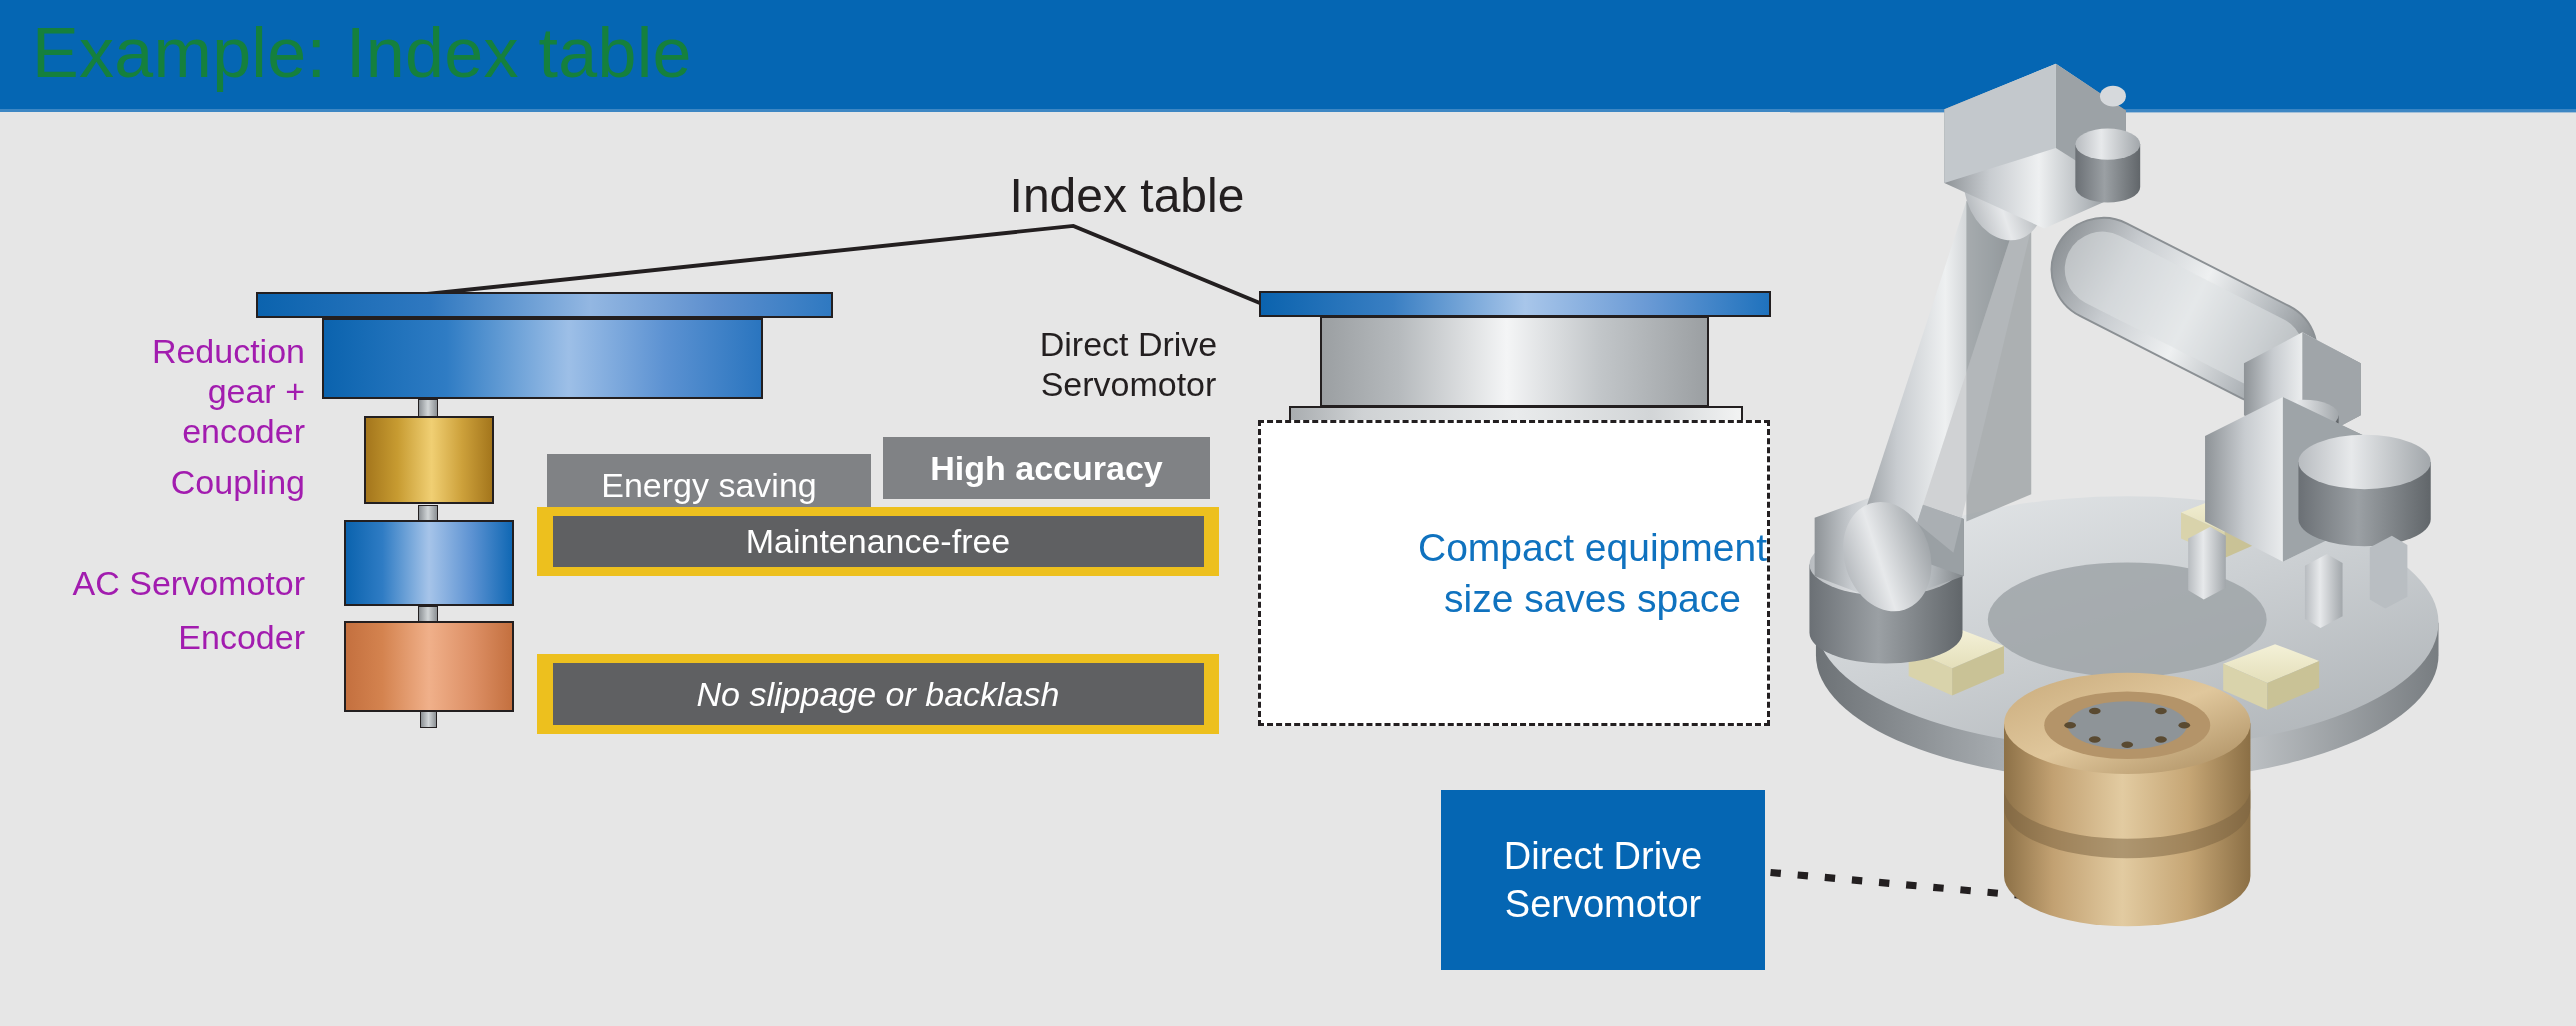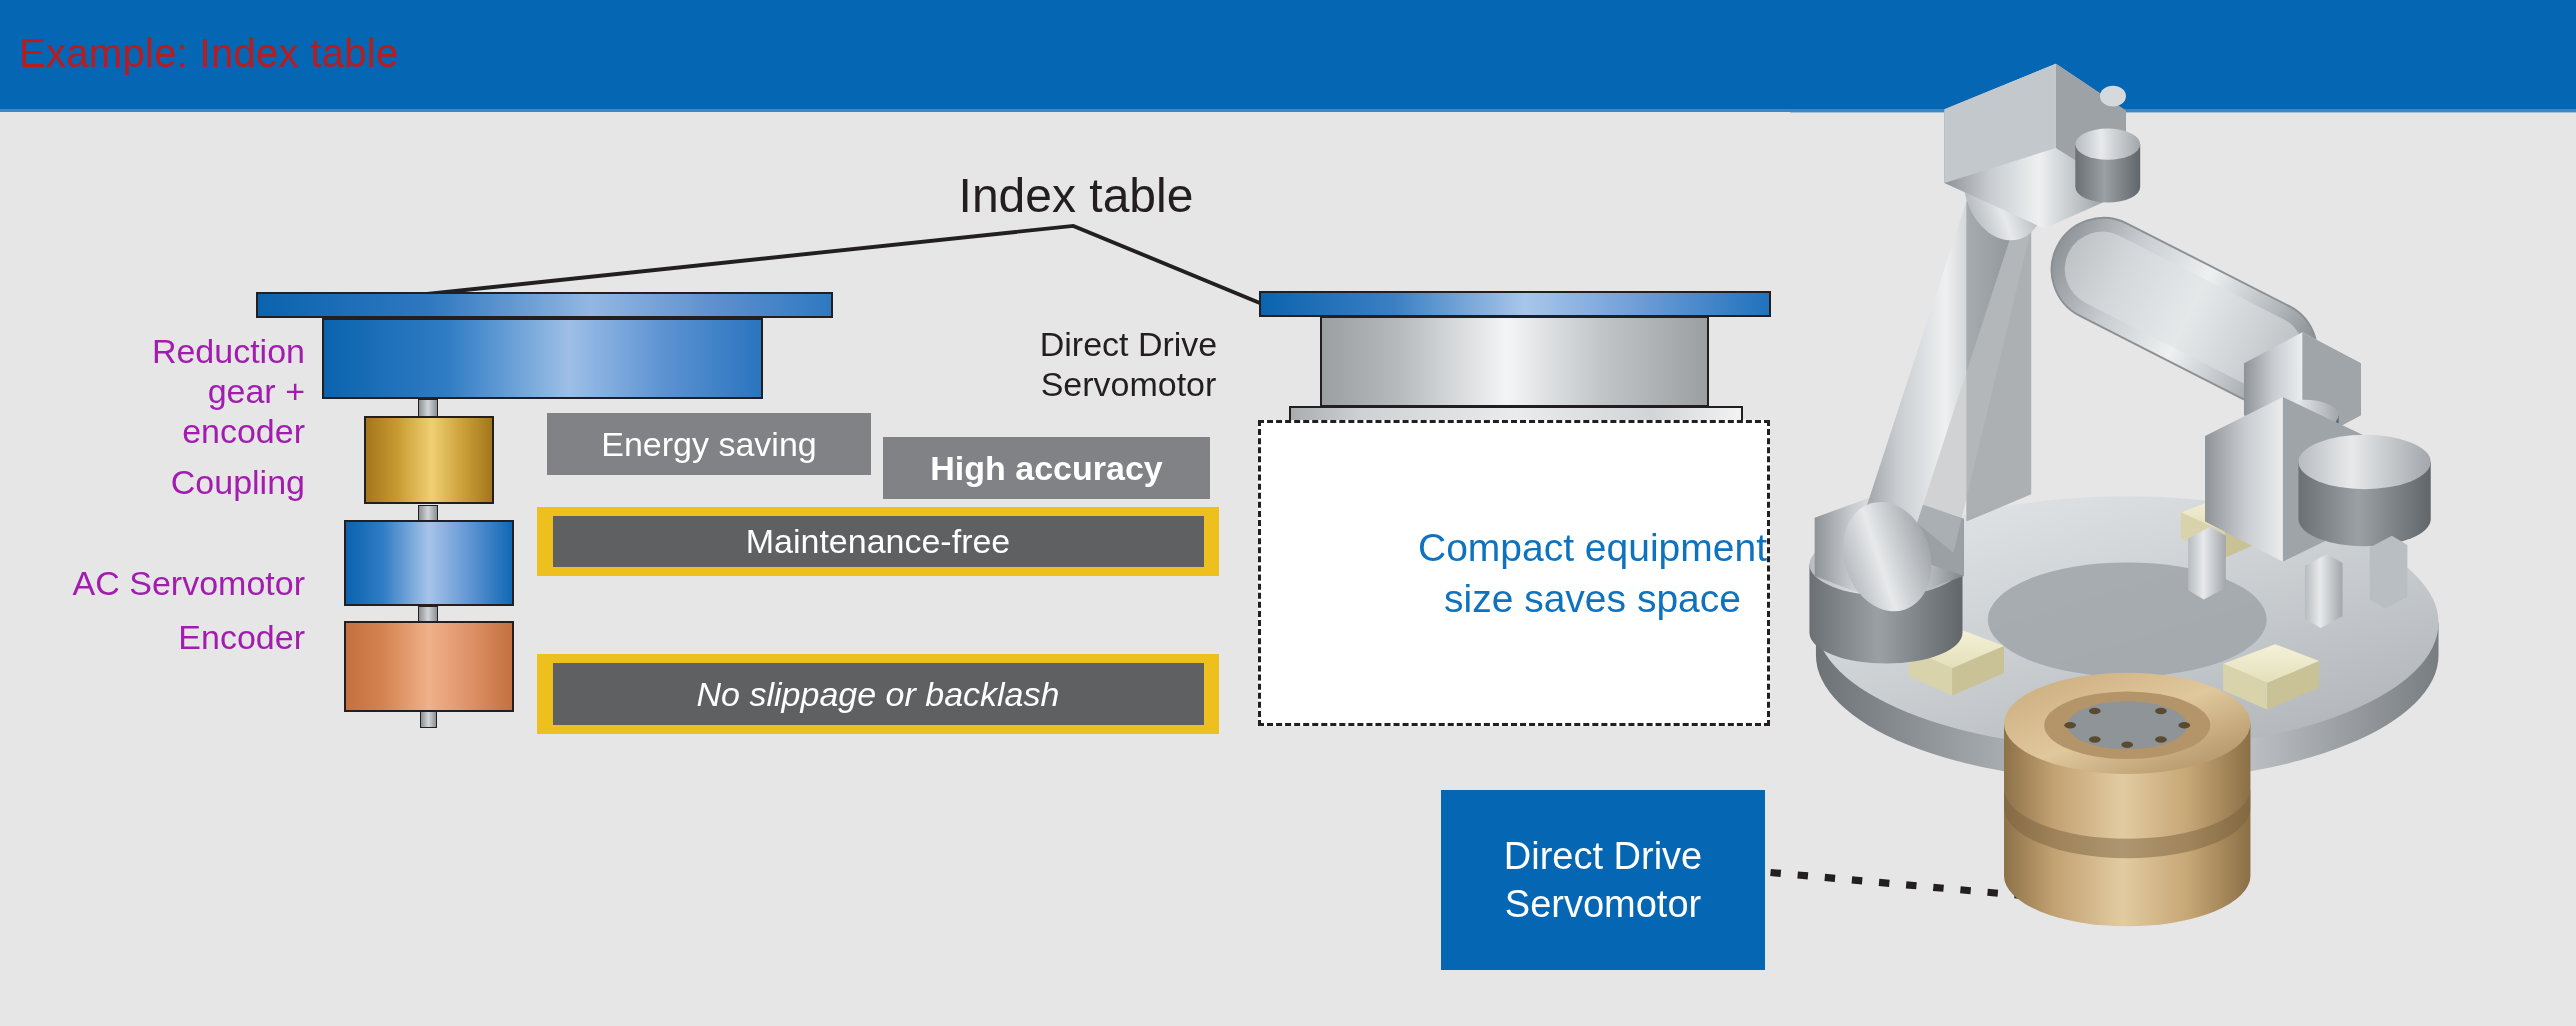--- a/index.html
+++ b/index.html
@@ -26,35 +26,35 @@
     background: #0566b3;
   }
   #title-bar-underline {
     position: absolute;
     left: 0; top: 109px;
     width: 2576px; height: 3.2px;
     background: #3d87c4;
   }
   #title-text {
     position: absolute;
-    left: 19px; top: 19.5px;
-    font-size: 40px;
+    left: 32px; top: 19.5px;
+    font-size: 70px;
     line-height: 67px;
-    color: #b91c1c;
+    color: #15803d;
     font-weight: 400;
     letter-spacing: 0.3px;
     white-space: nowrap;
   }
 
   
   .abs { position: absolute; }
 
   
   #index-table-caption {
-    left: 914px; top: 167px;
+    left: 965px; top: 167px;
     width: 324px;
     text-align: center;
     font-size: 48px;
     line-height: 57px;
     color: #231f20;
     white-space: nowrap;
   }
   #leader-svg { left: 0; top: 0; width: 2576px; height: 1027px; pointer-events: none; }
 
   
@@ -209,21 +209,21 @@
   <div id="red-gear-plate" class="abs part"></div>
   <div id="red-gear-body" class="abs part"></div>
   <div id="shaft-1" class="abs"></div>
   <div id="coupling" class="abs part"></div>
   <div id="shaft-2" class="abs"></div>
   <div id="ac-servomotor" class="abs part"></div>
   <div id="shaft-3" class="abs"></div>
   <div id="encoder" class="abs part"></div>
   <div id="shaft-4" class="abs"></div>
 
-  <div class="abs feature-bar plain" style="left:547px; top:413px; width:324px; height:62px;">
+  <div class="abs feature-bar plain" style="left:547px; top:454px; width:324px; height:62px;">
     <span>Energy saving</span>
   </div>
 
   <div class="abs feature-bar plain" style="left:883px; top:437px; width:327px; height:62px;font-weight:bold;">
     <span>High accuracy</span>
   </div>
 
   <div class="abs feature-frame" style="left:537px; top:507px; width:682px; height:69px;">
     <div class="inner">
       <span>Maintenance-free</span>

